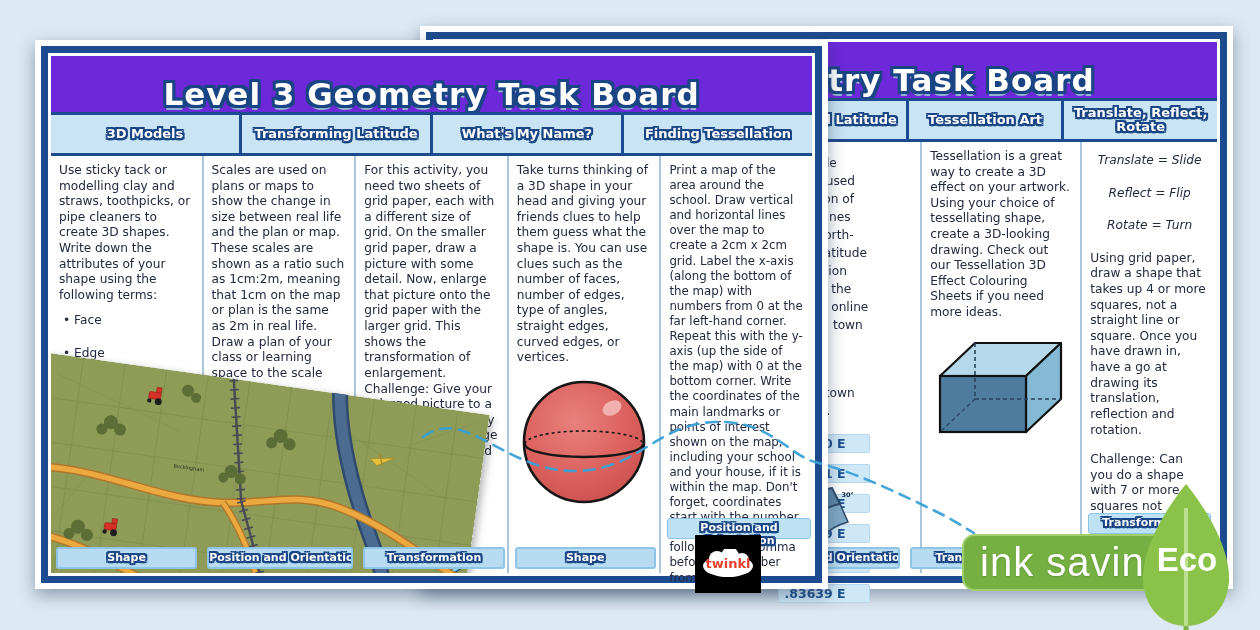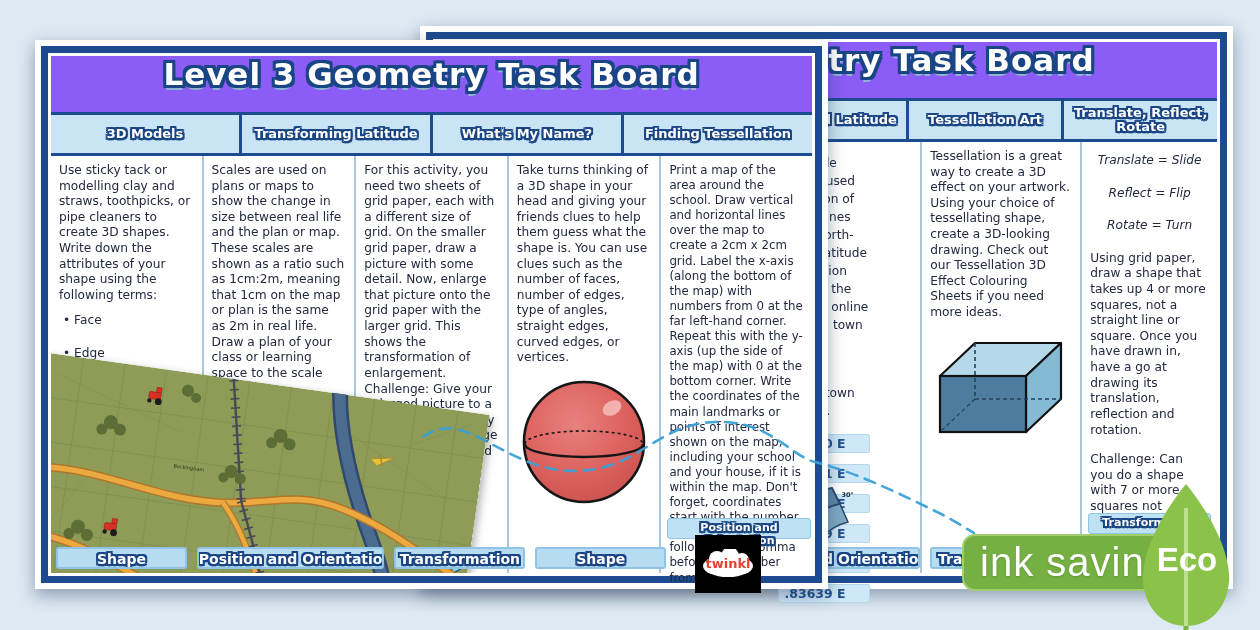--- a/index.html
+++ b/index.html
@@ -2,21 +2,21 @@
 <html><head>
 <meta charset="utf-8">
 <style>
   html,body{margin:0;padding:0;background:#dde9f3;}
   .stage{position:relative;width:1260px;height:630px;background:#dde9f3;overflow:hidden;
          font-family:"DejaVu Sans",sans-serif;}
   .board{position:absolute;background:#fff;box-shadow:0 6px 16px rgba(40,60,90,.45);padding:6px;box-sizing:border-box;}
   .board-front{left:35px;top:40px;width:793px;height:549px;z-index:2;}
   .board-back{left:420px;top:26px;width:813px;height:563px;z-index:1;}
   .frame{border:7px solid #1c4c8f;background:#fff;padding:3px;height:100%;box-sizing:border-box;position:relative;}
-  .title-bar{height:56px;background:#8b5cf6;display:flex;align-items:flex-start;justify-content:center;overflow:hidden;}
+  .title-bar{height:56px;background:#6d28d9;display:flex;align-items:flex-end;justify-content:center;overflow:hidden;}
   .title-text{font-size:31px;letter-spacing:1px;white-space:nowrap;}
   .head-row{display:flex;height:38px;background:#c9e4f4;border-top:3px solid #1c4c8f;border-bottom:3px solid #1c4c8f;}
   .head-cell{flex:1;display:flex;align-items:center;justify-content:center;text-align:center;
              border-left:3px solid #1c4c8f;padding:0 3px;font-size:13px;line-height:1.05;}
   .head-cell:first-child{border-left:none;}
   .head-cell.right{justify-content:flex-end;padding-right:9px;}
   .body-row{position:relative;display:flex;}
   .body-front{height:417px;}
   .body-back{height:431px;}
   .body-cell{flex:1;border-left:2px solid #aac7dd;padding:7px 8px;font-size:12.2px;line-height:1.28;
@@ -30,21 +30,21 @@
   .bub{color:#fff;font-weight:bold;
        text-shadow:-2px -2px 0 #1a4584,2px -2px 0 #1a4584,-2px 2px 0 #1a4584,2px 2px 0 #1a4584,
                    -2px 0 0 #1a4584,2px 0 0 #1a4584,0 -2px 0 #1a4584,0 2px 0 #1a4584,0 3px 0 #7ea8c9;}
   .bub-lg{color:#fff;font-weight:bold;
        text-shadow:-3px -3px 0 #1a4584,3px -3px 0 #1a4584,-3px 3px 0 #1a4584,3px 3px 0 #1a4584,
                    -3px 0 0 #1a4584,3px 0 0 #1a4584,0 -3px 0 #1a4584,0 3px 0 #1a4584,0 5px 0 #8fb3d1;}
   
   .pill-row{position:absolute;left:0;right:0;bottom:4px;display:flex;z-index:4;}
   .pill-slot{flex:1;display:flex;justify-content:center;}
   .pill{background:#b7dcf2;border:2px solid #8ec4e6;border-radius:3px;height:16px;
-        width:calc(100% - 14px);text-align:center;font-size:14px;padding-top:2px;white-space:nowrap;overflow:hidden;}
+        width:calc(100% - 14px);text-align:center;font-size:11px;padding-top:2px;white-space:nowrap;overflow:hidden;}
   
   .fc5-badge{position:absolute;left:616px;bottom:34px;width:142px;z-index:5;background:#bfe1f4;
              border:1px solid #8ec4e6;border-radius:3px;height:17px;text-align:center;font-size:11px;padding-top:2px;}
   .twinkl-box{position:absolute;left:644px;bottom:-20px;width:66px;height:58px;background:#000000;z-index:6;
               display:flex;align-items:center;justify-content:center;}
   .twinkl-cloud{position:relative;width:54px;height:30px;}
   .cloud-shape{position:absolute;inset:0;}
   .twinkl-word{position:absolute;left:0;right:0;top:7px;text-align:center;font-size:13px;font-weight:bold;
                color:#e8402e;letter-spacing:0;}
   

